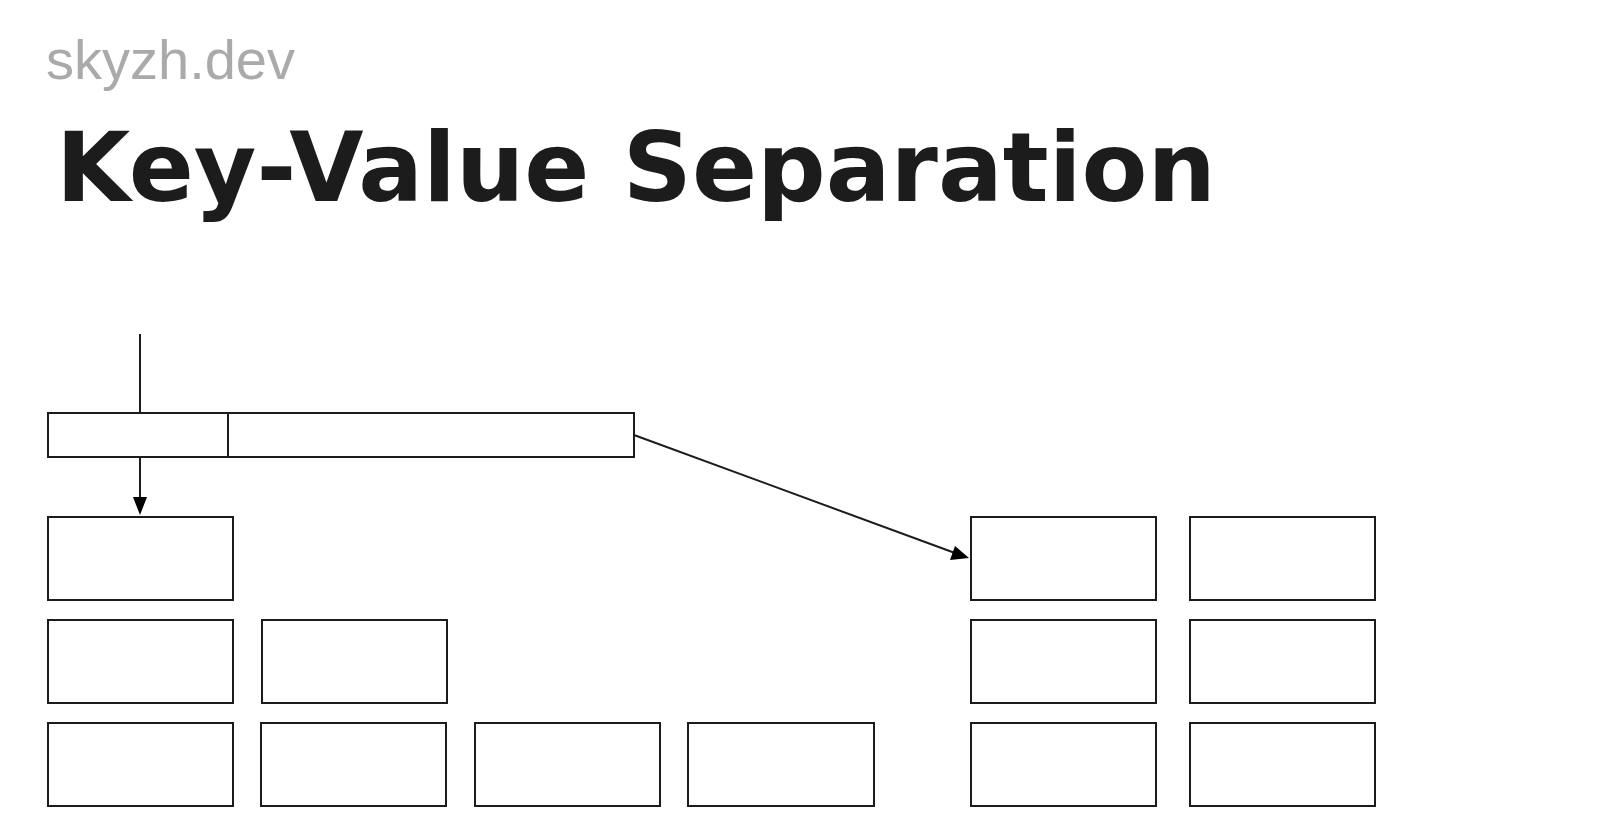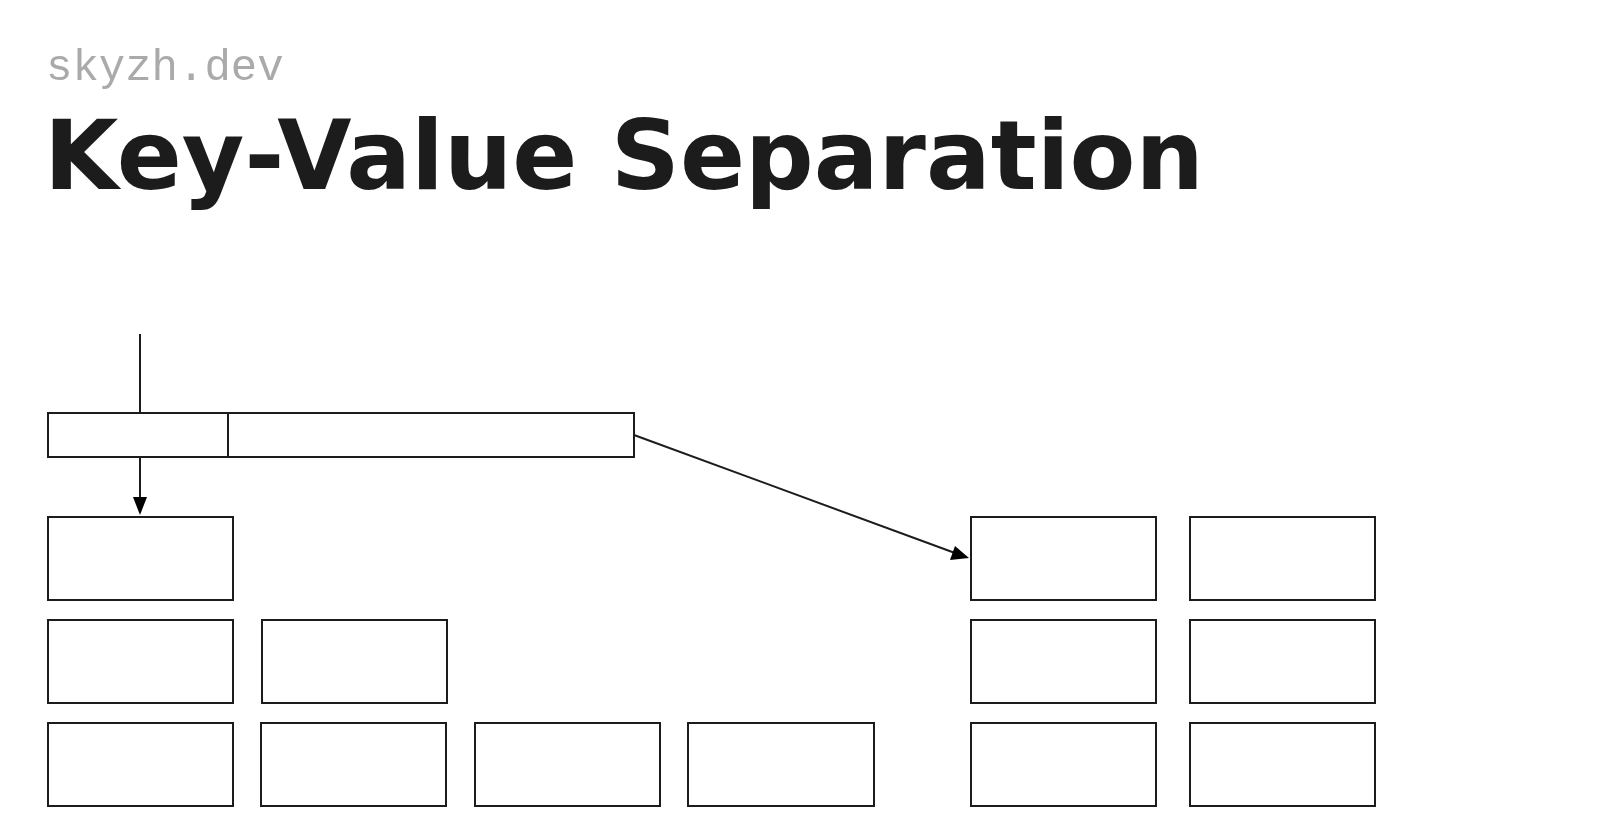--- a/index.html
+++ b/index.html
@@ -1,27 +1,27 @@
 <!DOCTYPE html>
 <html><head>
 <meta charset="utf-8">
 <style>
   html, body { margin: 0; padding: 0; background: #ffffff; }
   body { width: 1600px; height: 836px; position: relative; overflow: hidden; }
   .site {
-    position: absolute; left: 46px; top: 40px;
-    font-family: Liberation Mono, monospace;
-    font-size: 44px; line-height: 56px; color: #aaaaaa;
+    position: absolute; left: 46px; top: 32px;
+    font-family: Liberation Sans, sans-serif;
+    font-size: 56px; line-height: 56px; color: #aaaaaa;
     white-space: nowrap;
   }
   .title {
     position: absolute; left: 40px; top: 104px;
     font-family: "DejaVu Sans", sans-serif;
     font-weight: bold; font-size: 96px; line-height: 96px;
-    color: #1c1c1c; margin: 4px;
+    color: #1c1c1c; margin: 16px;
     white-space: nowrap;
   }
   .title span { display: block; }
   svg.diagram { position: absolute; left: 0; top: 0; }
   .box { fill: #ffffff; stroke: #1c1c1c; stroke-width: 2; }
   .line { stroke: #1c1c1c; stroke-width: 2; fill: none; }
   .head { fill: #000000; }
 </style>
 </head>
 <body>

